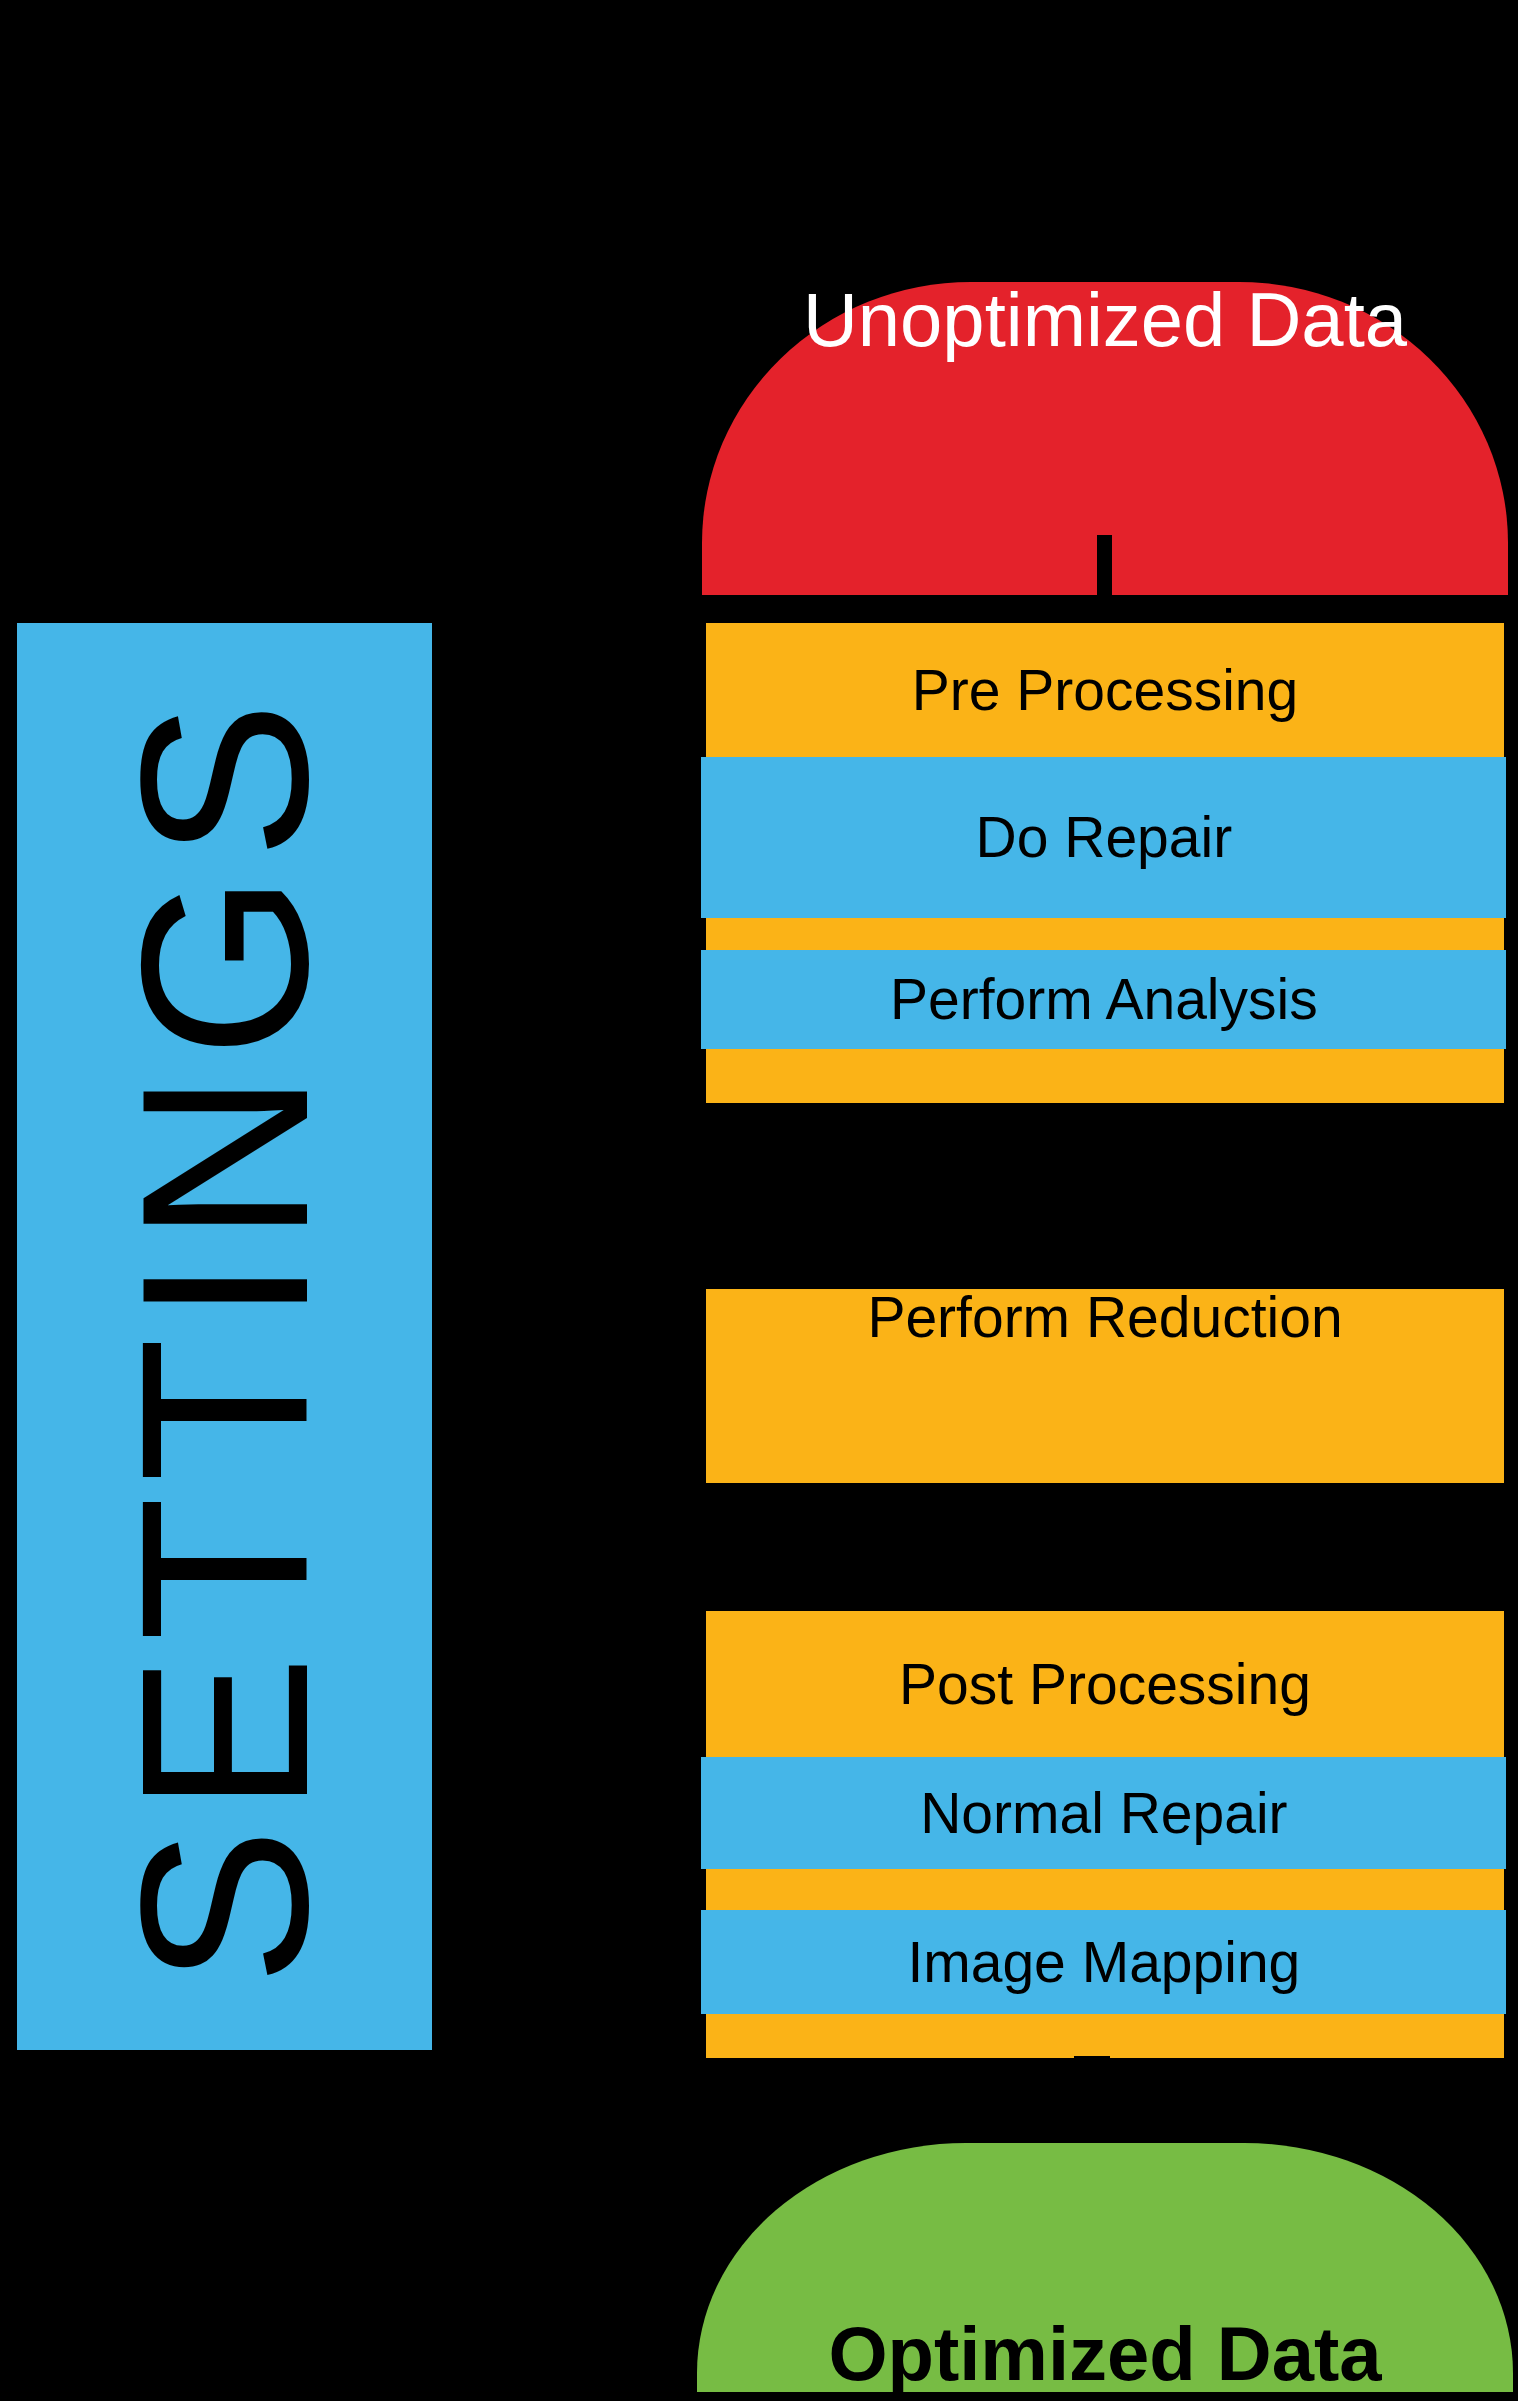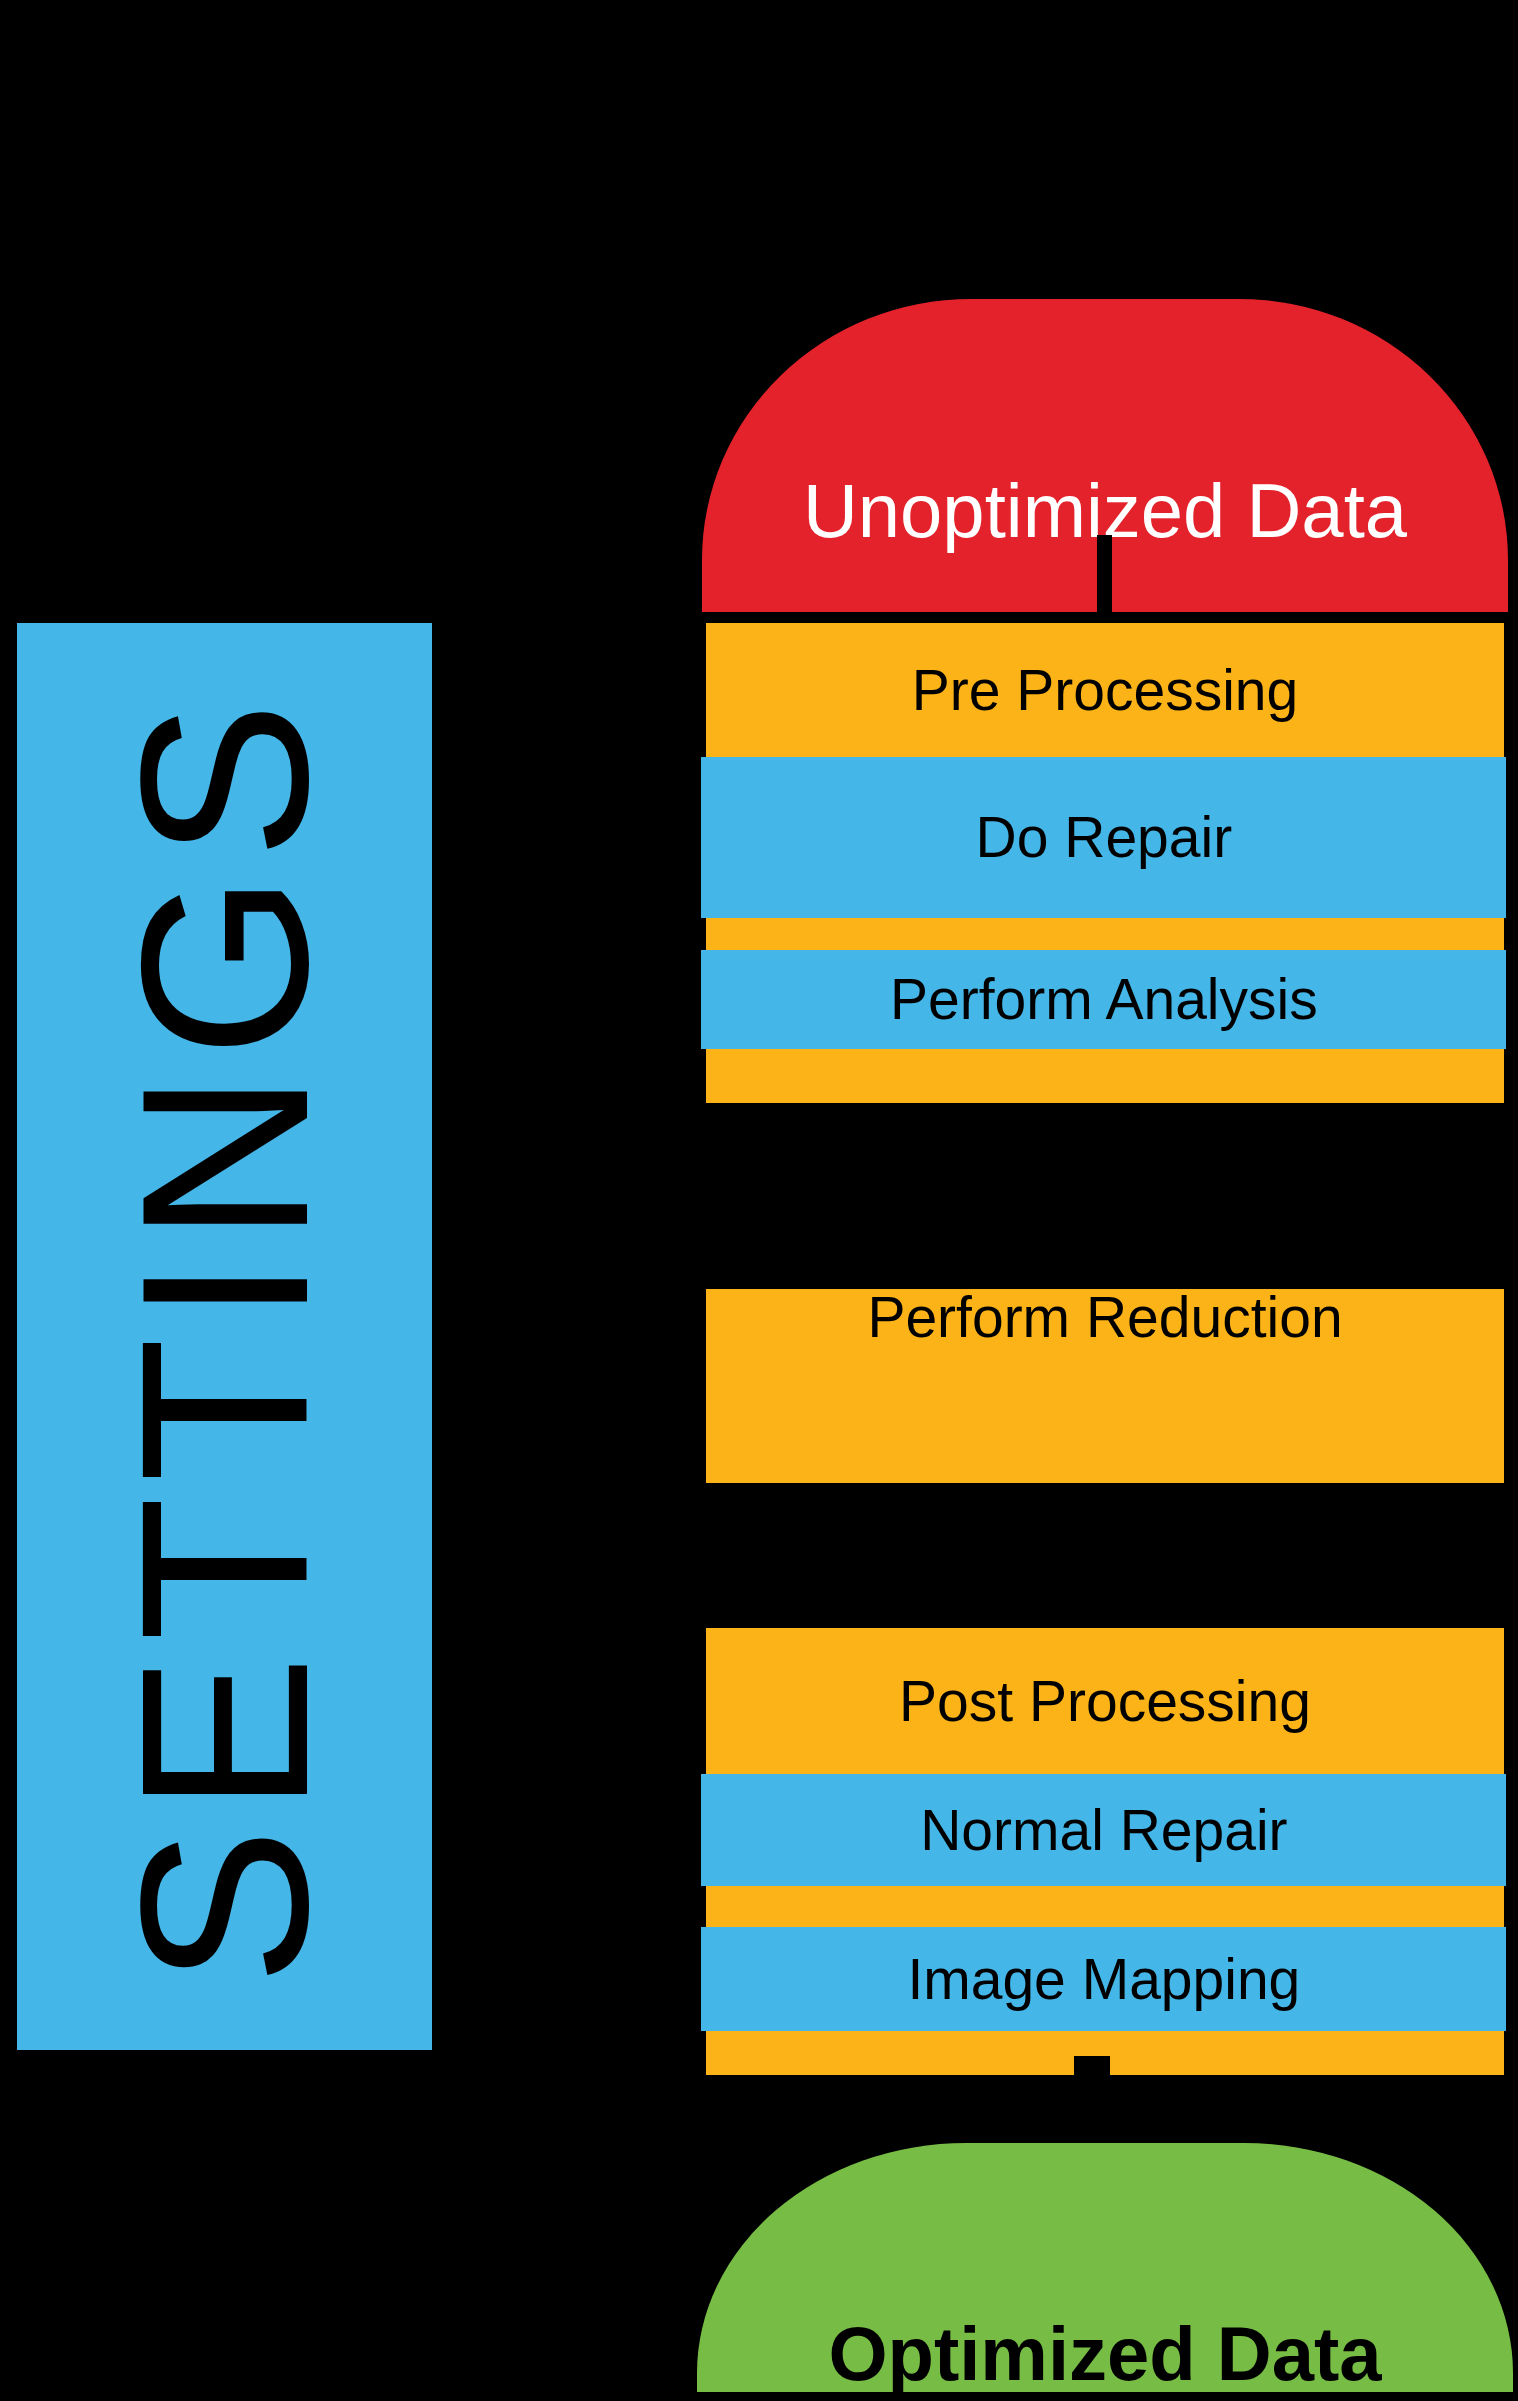--- a/index.html
+++ b/index.html
@@ -33,24 +33,24 @@
     letter-spacing:14.2px;
     color:var(--text-dark);
     line-height:1;
   }
   
   .dome{
     position:absolute;
     display:flex;justify-content:center;
   }
   .dome-start{
-    left:702px;top:299px;width:806px;height:313px;
+    left:702px;top:282px;width:806px;height:313px;
     background:var(--start-red);
     border-radius:269px 269px 0 0 / 261px 261px 0 0;
-    align-items:flex-end;
+    align-items:flex-start;
   }
   .dome-start .dome-label{
     color:var(--text-light);
     padding-bottom:63px;
   }
   .dome-end{
     left:697px;top:2143px;width:816px;height:249px;
     background:var(--end-green);
     border-radius:269px 269px 0 0 / 230px 230px 0 0;
     align-items:flex-end;
@@ -69,21 +69,21 @@
   }
   .connector-start-to-pre{left:1097px;top:535px;width:15px;height:92px;}
   .connector-post-to-end{left:1074px;top:2056px;width:36px;height:93px;}
   
   .process-block{
     position:absolute;left:706px;width:798px;
     background:var(--process-orange);
   }
   .block-pre{top:623px;height:480px;}
   .block-reduction{top:1289px;height:194px;display:flex;align-items:flex-start;justify-content:center;}
-  .block-post{top:1611px;height:447px;margin-top:17px;}
+  .block-post{top:1611px;height:447px;}
   .block-title{
     position:absolute;left:0;right:0;
     display:flex;align-items:center;justify-content:center;
     color:var(--text-dark);font-size:57px;line-height:1;white-space:nowrap;
   }
   .block-pre .block-title{top:0;height:134px;}
   .block-post .block-title{top:0;height:146px;}
   .block-reduction .block-title{position:static;height:auto;}
   
   .step-row{

